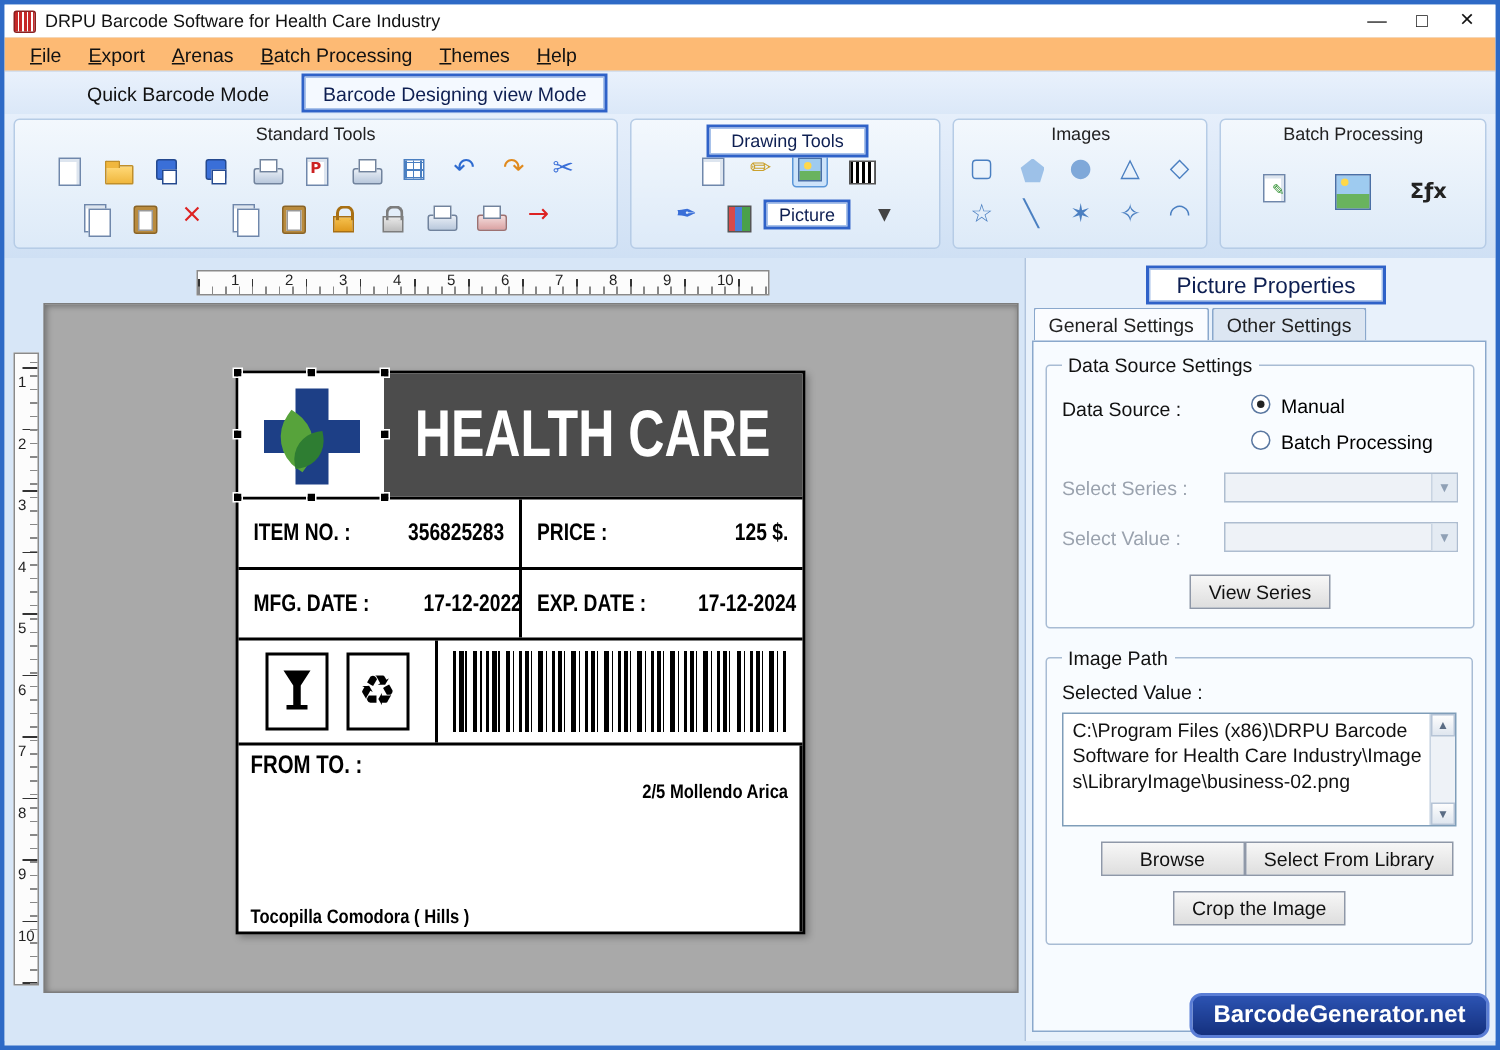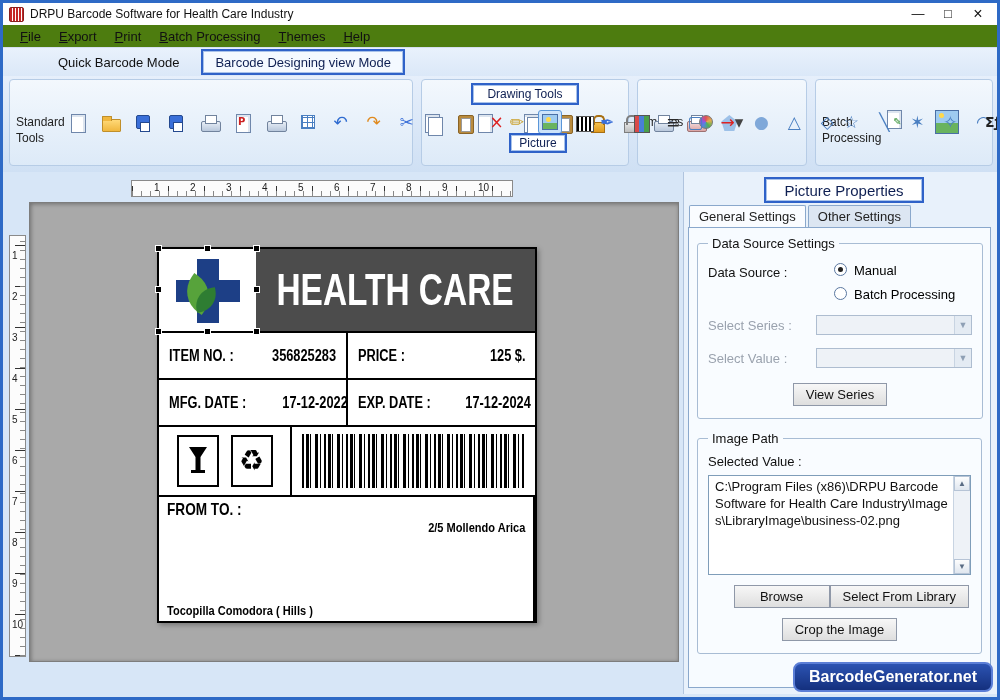--- a/index.html
+++ b/index.html
@@ -9,40 +9,40 @@
 
   
   .titlebar { height:22px; background:#fff; display:flex; align-items:center; gap:6px; padding:0 6px; font-size:12px; }
   .app-icon { width:15px; height:15px; border:1px solid #8a1f1f; border-radius:2px;
               background:repeating-linear-gradient(90deg,#c62828 0 2px,#fff 2px 3px); flex:none; }
   .title-text { flex:1; color:#111; }
   .win-controls { display:flex; gap:4px; }
   .wc { width:26px; height:18px; text-align:center; line-height:18px; font-size:13px; color:#111; cursor:pointer; }
 
   
-  .menubar { height:23px; background:#4d7c0f; border-bottom:1px solid #d4dfee; display:flex; align-items:center; padding:0 8px; font-size:13px; }
+  .menubar { height:23px; background:#fdba74; border-bottom:1px solid #d4dfee; display:flex; align-items:center; padding:0 8px; font-size:13px; }
   .mi { display:inline-block; padding:2px 9px; cursor:pointer; color:#111; }
   .mi::first-letter { text-decoration:underline; }
 
   
   .modebar { height:28px; display:flex; align-items:center; background:linear-gradient(#e9f1fc,#dbe8f8); font-size:13px; }
   .quick { margin-left:55px; color:#111; cursor:pointer; }
 
   
   .anno { background:#f4f9ff; border:2px solid #2f62c8; box-shadow:inset 0 0 0 1px #a8c2ea;
           display:flex; align-items:center; justify-content:center; color:#0e1f52; z-index:60; }
   .designing-box { margin-left:22px; height:26px; padding:0 12px; font-size:13px; cursor:pointer; }
   .dt-box  { position:absolute; left:468px; top:80px;  width:108px; height:22px; font-size:12px; background:#fff; }
   .pic-box { position:absolute; left:506px; top:130px; width:58px;  height:20px; font-size:12px; background:#fff; }
   .pp-box  { position:absolute; left:80px;  top:5px;   width:160px; height:26px; font-size:15px; background:#fff; }
 
   
   .toolbar { height:96px; display:flex; gap:8px; padding:3px 6px 6px; background:linear-gradient(#e6effb,#cfe0f4); }
   .tb-group { border:1px solid #b6cce6; border-radius:4px; background:linear-gradient(#f3f8fd,#ddeaf8);
-              padding:1px 6px 2px; display:flex; flex-direction:row; align-items:center; }
+              padding:1px 6px 2px; display:flex; flex-direction:column; align-items:center; }
   .tb-label { font-size:12px; color:#222; height:16px; line-height:16px; }
   .tb-label.hidden { visibility:hidden; }
   .tb-row { display:flex; gap:9px; align-items:center; height:31px; }
   .g-standard { width:404px; } .g-drawing { width:208px; } .g-shapes { width:170px; } .g-batch { width:178px; }
   .g-batch .tb-row { height:62px; gap:18px; }
   .g-batch .icon { width:32px; height:32px; }
 
   .icon { width:24px; height:24px; display:inline-flex; align-items:center; justify-content:center;
           position:relative; border:1px solid transparent; border-radius:3px; cursor:pointer; flex:none; }
   .icon.selected { background:#cde3fa; border-color:#5a96d8; }
@@ -155,21 +155,21 @@
   .radio.checked::after { content:""; position:absolute; inset:3px; background:#222; border-radius:50%; }
   .sel-row { display:flex; align-items:center; margin-top:13px; }
   .sel-label { width:104px; color:#9aa2ae; }
   .combo { width:156px; height:20px; background:#eef2f7; border:1px solid #aebdd0; position:relative; margin-left:4px; }
   .combo .arr { position:absolute; right:0; top:0; width:17px; height:100%; display:flex; align-items:center; justify-content:center;
                 color:#8fa0b5; font-size:9px; border-left:1px solid #c8d4e2; background:#e4ebf3; }
   .btn { display:inline-block; background:linear-gradient(#f7f7f7,#dedede); border:1px solid #8f98a8; padding:3px 12px;
          font-size:13px; color:#111; cursor:pointer; text-align:center; }
   .center { text-align:center; margin-top:15px; }
   .path-label { margin:4px 0 6px; color:#111; }
-  .pathbox { position:relative; border:1px solid #7f9db9; background:#fff; height:100px; padding:3px 22px 15px 6px;
+  .pathbox { position:relative; border:1px solid #7f9db9; background:#fff; height:76px; padding:3px 22px 15px 6px;
              font-size:13px; line-height:1.3; word-break:break-all; color:#111; }
   .sbar { position:absolute; top:0; right:0; bottom:0; width:17px; background:#eef2f7; border-left:1px solid #c8d4e2;
           display:flex; flex-direction:column; justify-content:space-between; align-items:stretch; }
   .sarr { font-size:8px; color:#5a6c84; text-align:center; background:linear-gradient(#fdfdfd,#dfe6ef);
           border:1px solid #b6c4d6; height:15px; line-height:14px; cursor:pointer; }
   .pbtn-row { display:flex; justify-content:flex-end; margin-top:10px; padding:0 2px; }
   .badge { position:absolute; right:4px; bottom:5px; background:linear-gradient(#2c53b2,#14307e); border:2px solid #5b7ed6;
            border-radius:8px; color:#fff; font-weight:bold; font-size:16px; padding:4px 14px; z-index:70; }
 </style>
 </head>
@@ -183,21 +183,21 @@
     <div class="win-controls">
       <span class="wc">—</span>
       <span class="wc">□</span>
       <span class="wc" style="font-size:16px;">×</span>
     </div>
   </div>
 
   <div class="menubar">
     <span class="mi">File</span>
     <span class="mi">Export</span>
-    <span class="mi">Print</span>
+    <span class="mi">Arenas</span>
     <span class="mi">Batch Processing</span>
     <span class="mi">Themes</span>
     <span class="mi">Help</span>
   </div>
 
   <div class="modebar">
     <span class="quick">Quick Barcode Mode</span>
     <div class="anno designing-box">
       <span>Barcode Designing view Mode</span>
     </div>

